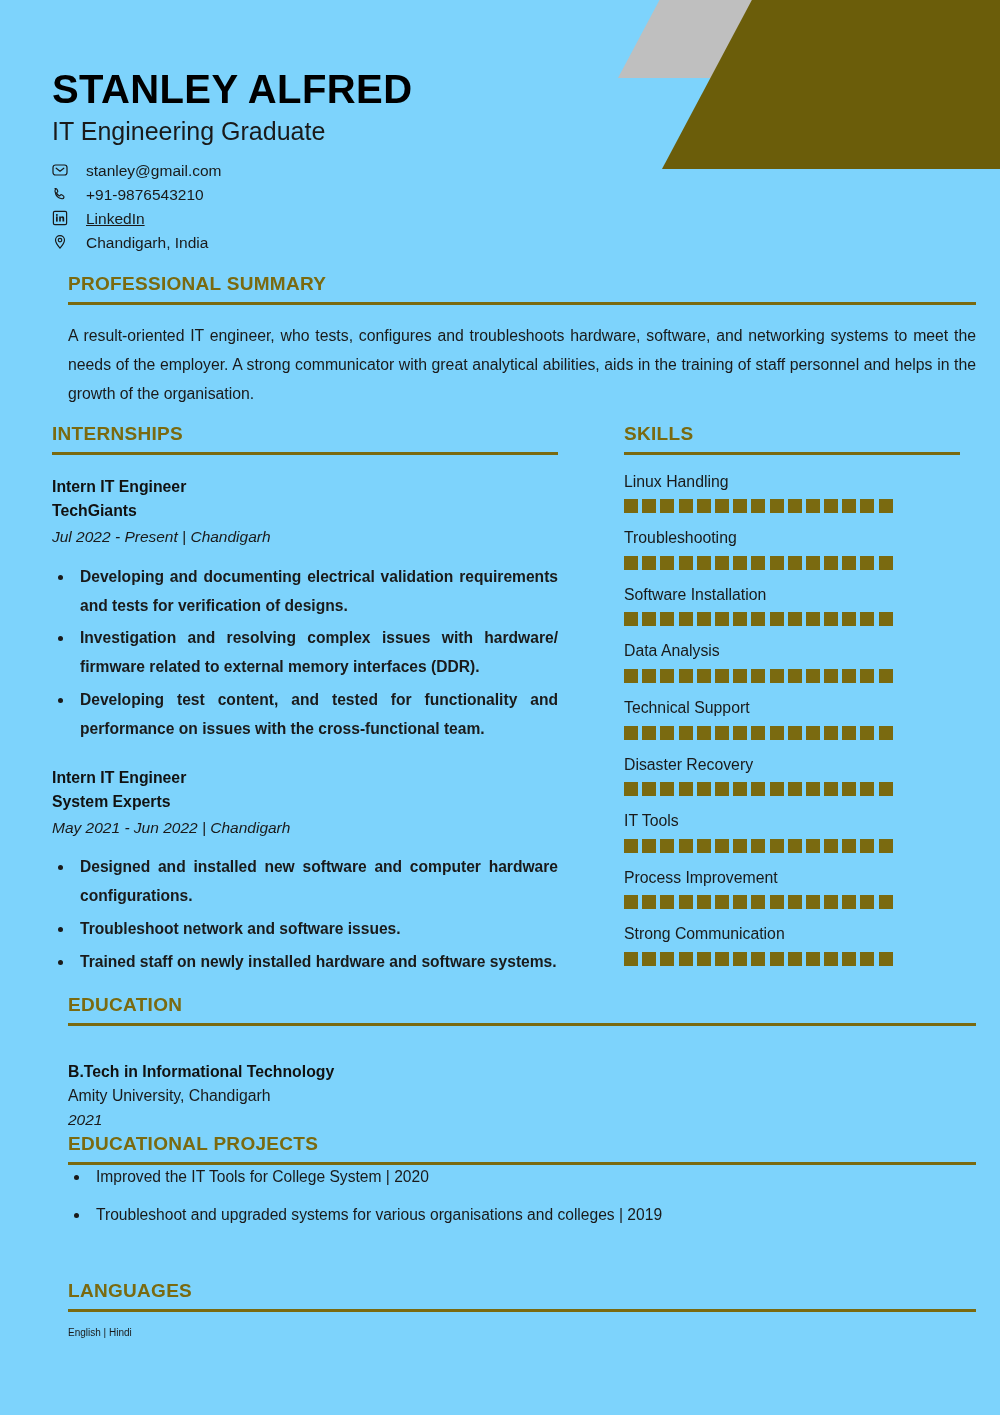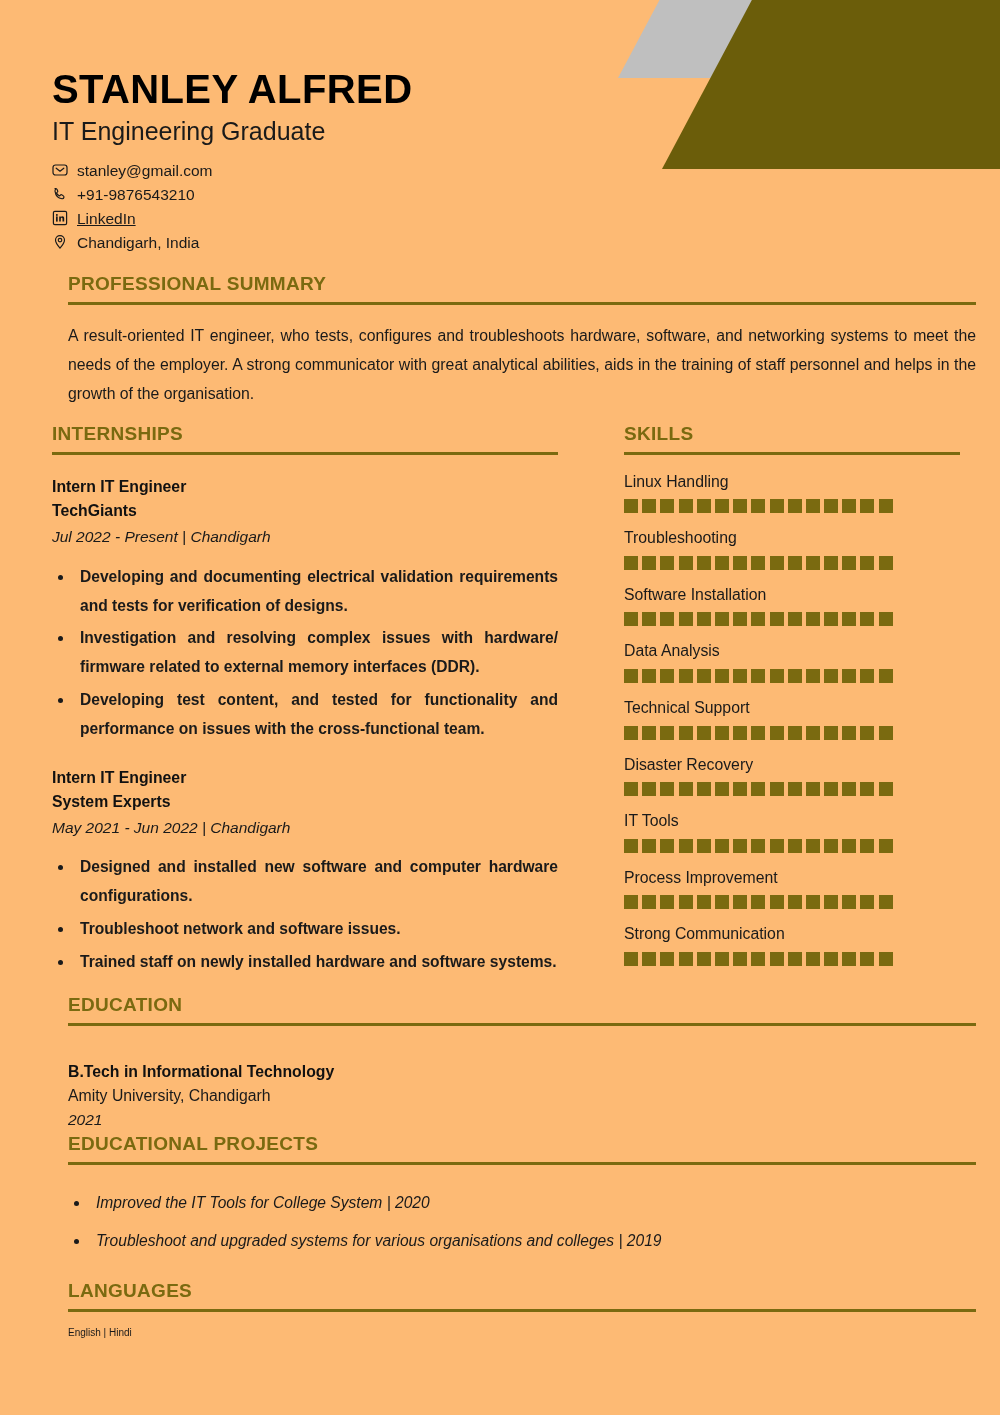--- a/index.html
+++ b/index.html
@@ -11,21 +11,21 @@
     background: #ffffff;
     font-family: "Liberation Sans", sans-serif;
     color: #1a1a1a;
     overflow: hidden;
   }
 
   .page {
     position: relative;
     width: 1000px;
     height: 1415px;
-    background: #fdba74;
+    background: #7dd3fc;
   }
 
   
   .deco-wrap {
     position: absolute;
     top: 0; right: 0;
     width: 400px; height: 200px;
     overflow: hidden;
     pointer-events: none;
   }
@@ -66,21 +66,21 @@
     margin-top: 6px;
     line-height: 1.2;
   }
   .contact-list {
     margin-top: 12px;
     list-style: none;
   }
   .contact-item {
     display: flex;
     align-items: center;
-    gap: 9px;
+    gap: 18px;
     font-size: 15.5px;
     line-height: 1.0;
     height: 24px;
     color: #1a1a1a;
   }
   .c-icon {
     width: 16px; height: 16px;
     flex: 0 0 16px;
     display: block;
   }
@@ -203,24 +203,22 @@
     line-height: 1.55;
   }
   .edu-year {
     font-size: 15.5px;
     font-style: italic;
     color: #1a1a1a;
     line-height: 1.55;
   }
 
   .proj-list {
-    margin-top: 26px;
     padding-left: 22px;
     list-style: disc;
-    font-style: italic;
   }
   .proj-list li {
     font-size: 15.6px;
     line-height: 1.6;
     margin-bottom: 13px;
     padding-left: 6px;
     color: #1a1a1a;
   }
 
   .lang-text {

